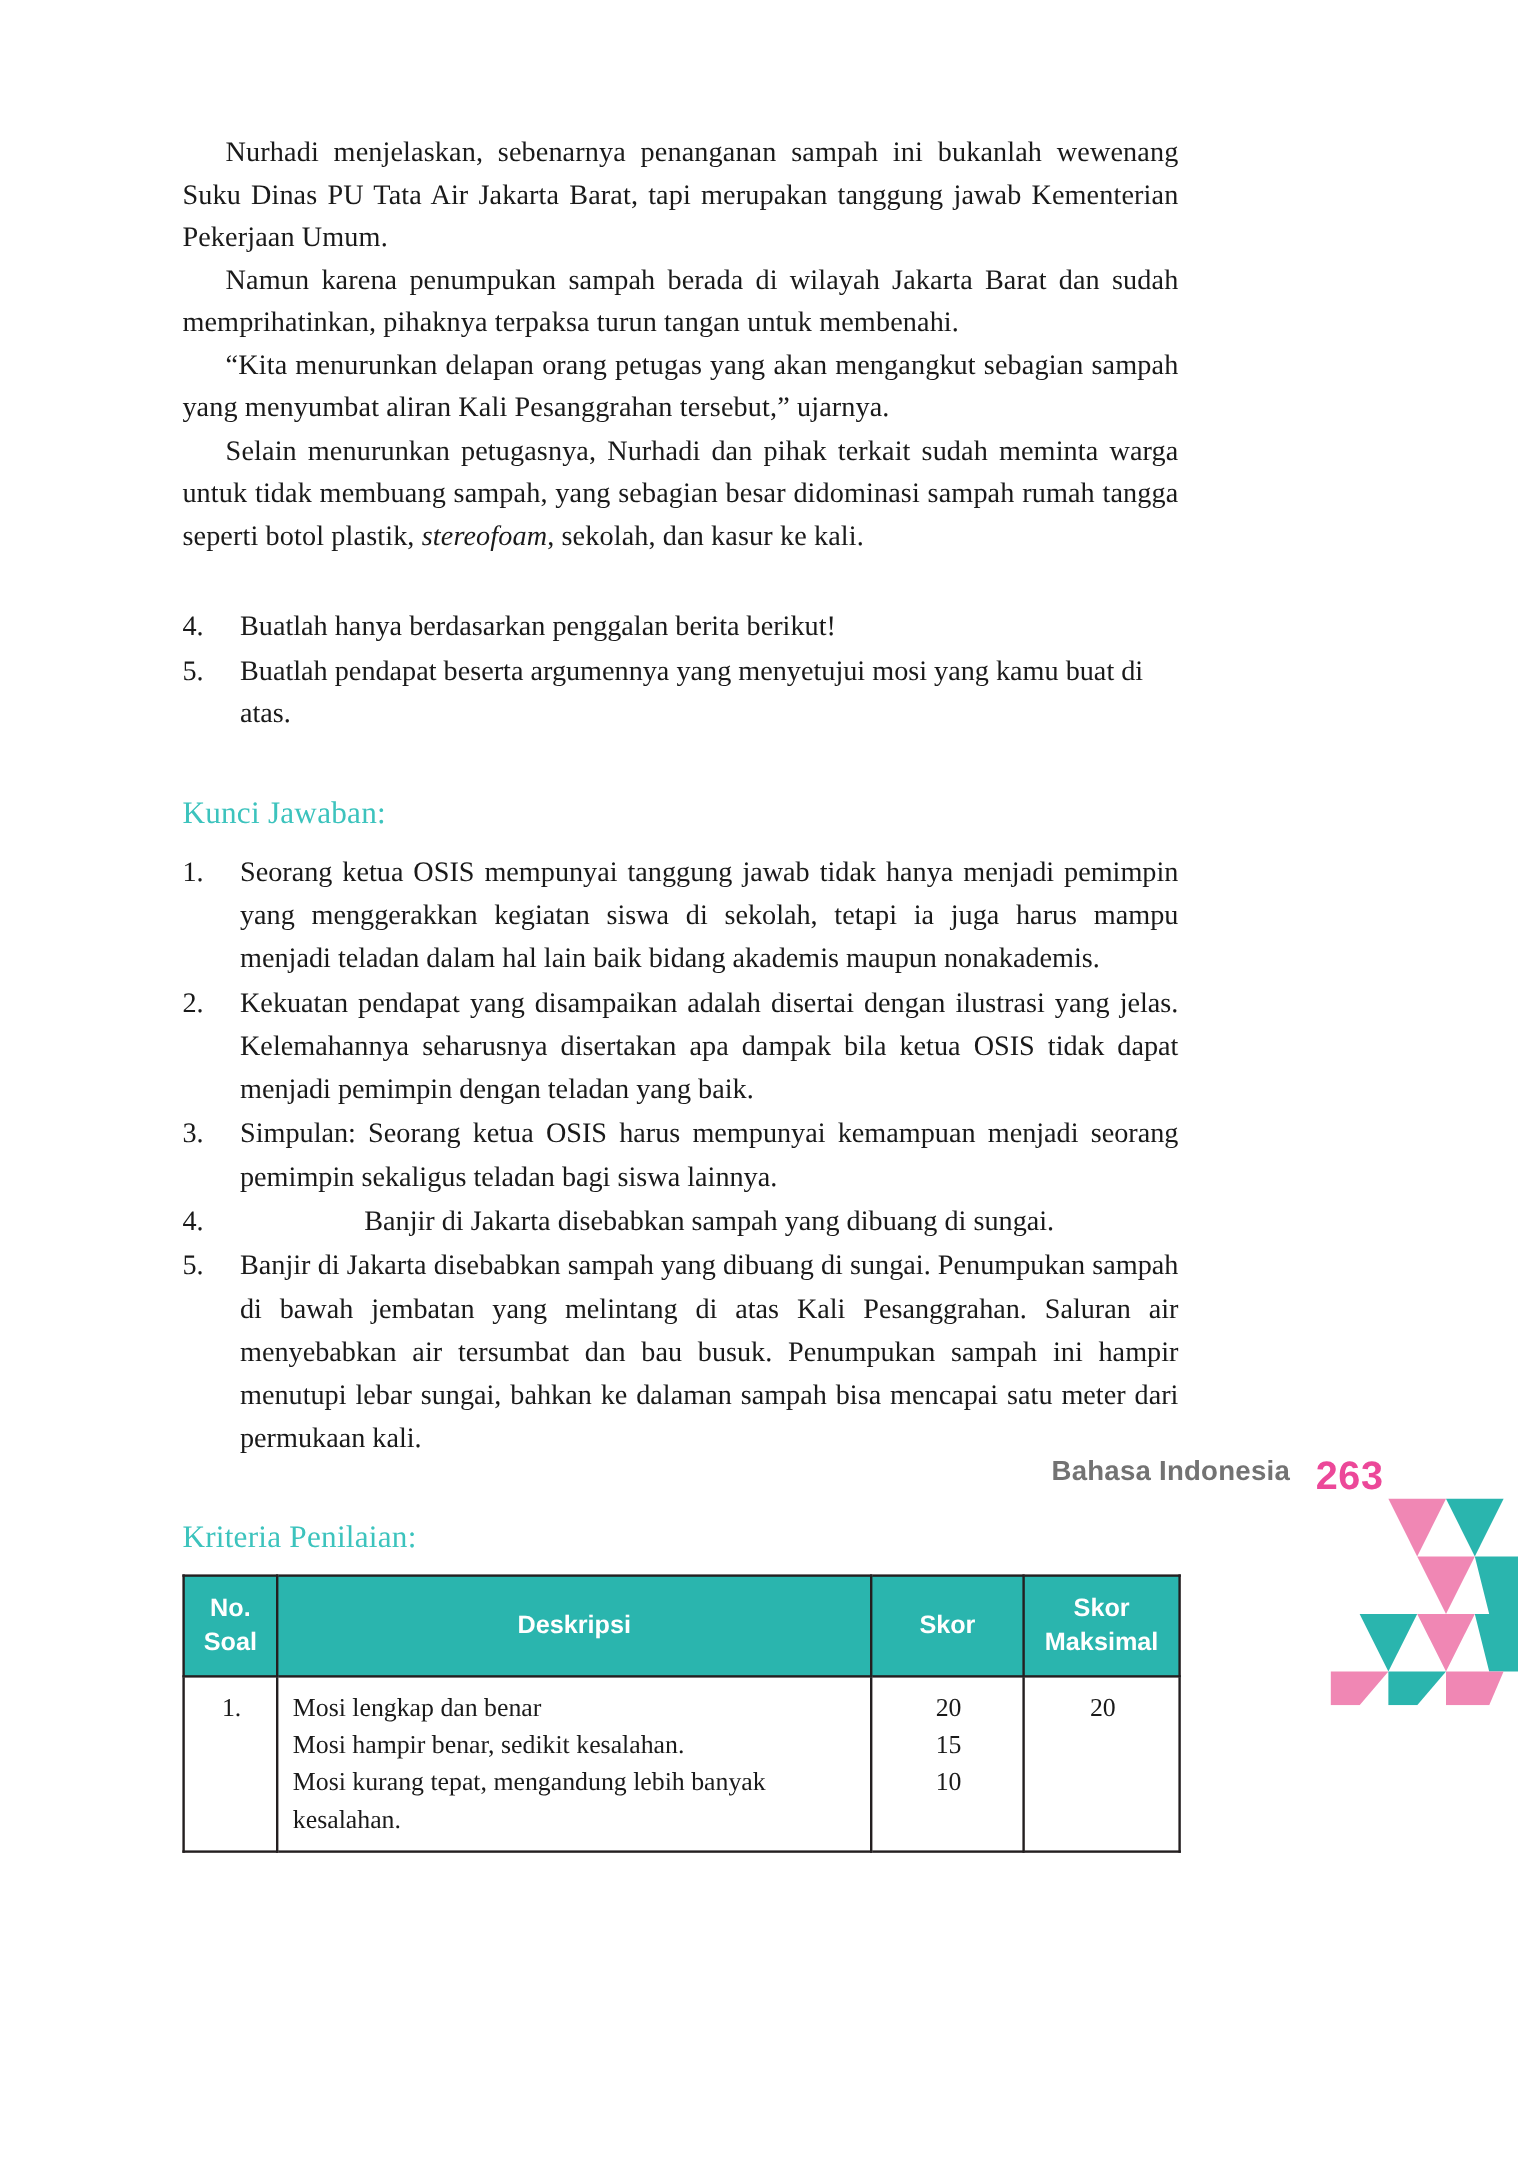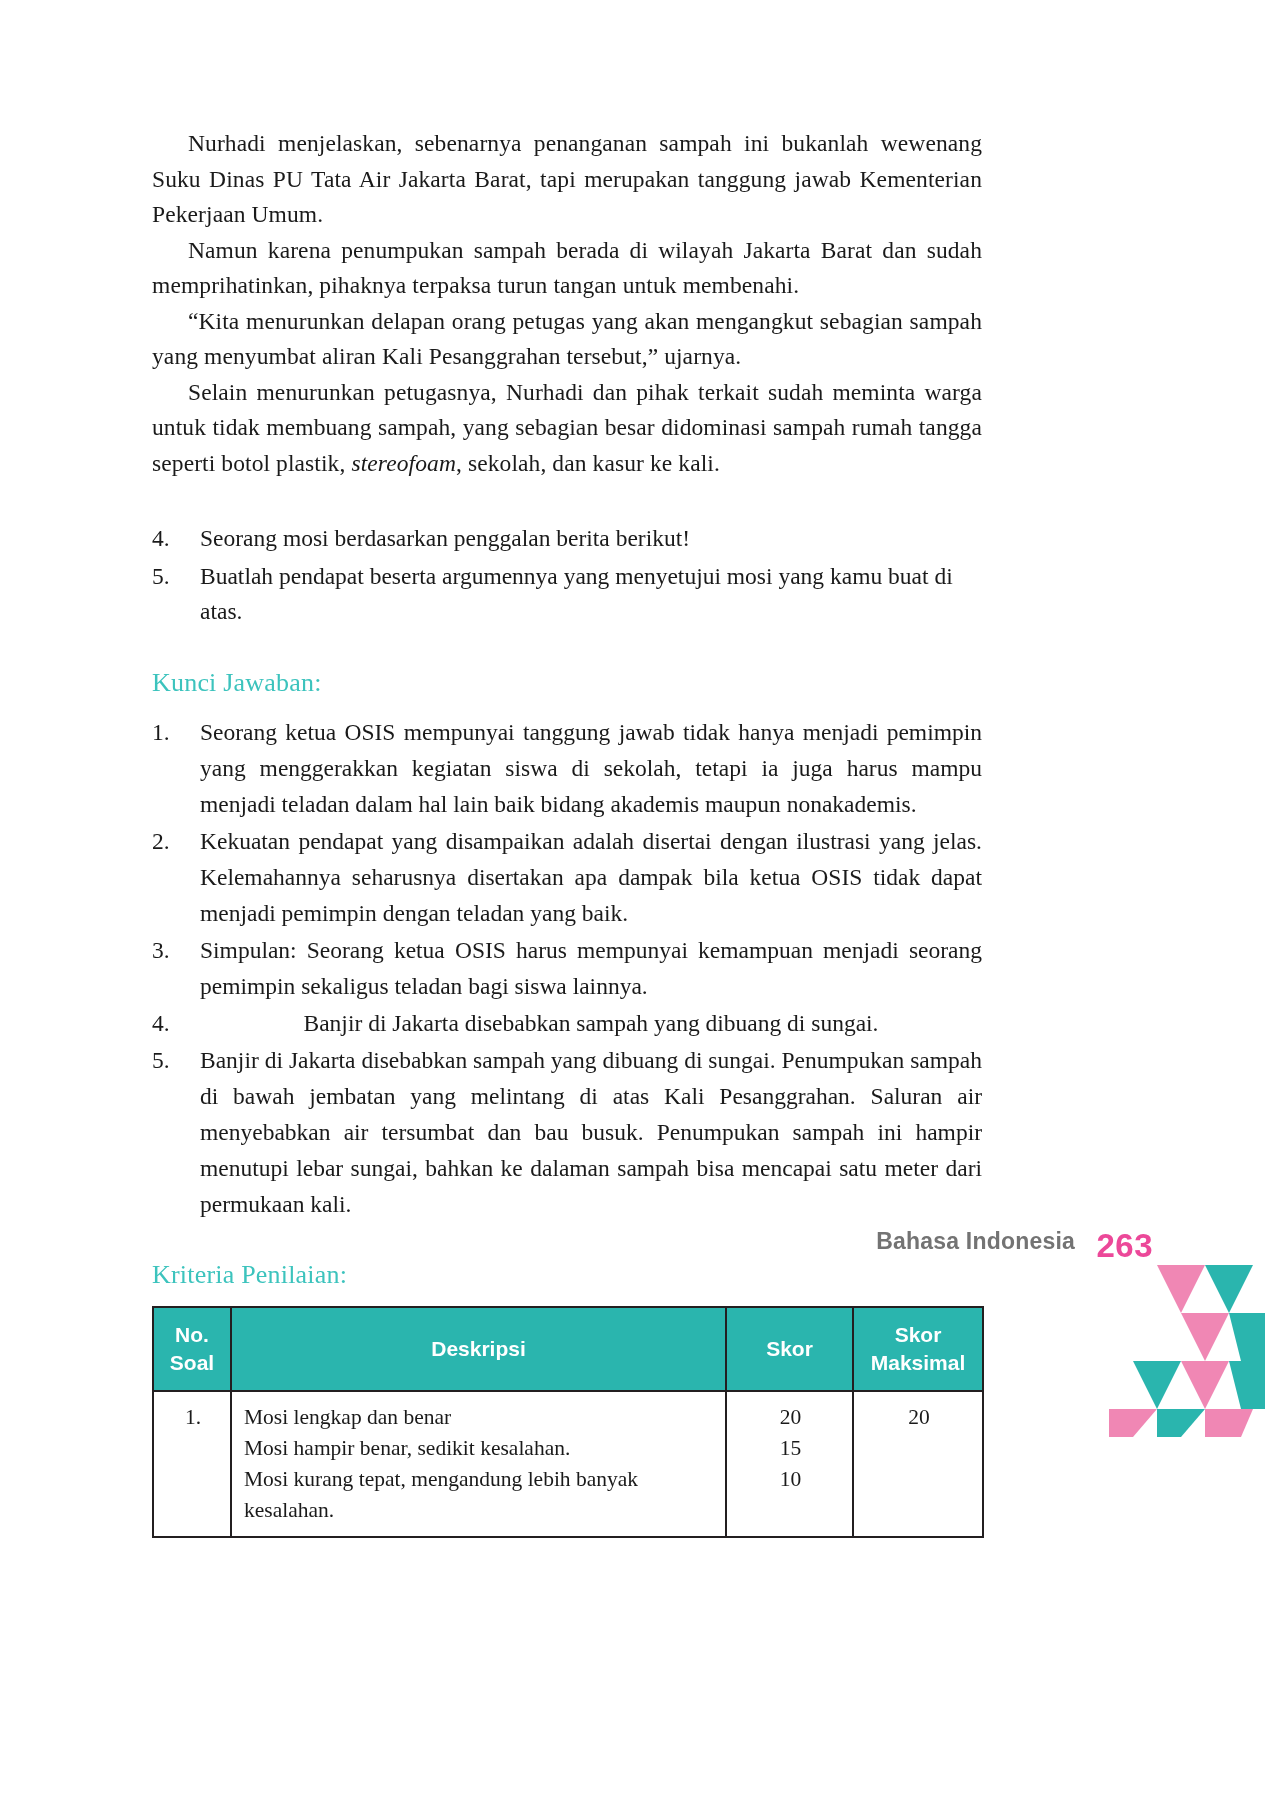--- a/index.html
+++ b/index.html
@@ -11,21 +11,21 @@
     height: 1800px;
     background: #ffffff;
     font-family: "Liberation Serif", serif;
     color: #1a1a1a;
     position: relative;
     overflow: hidden;
   }
 
   .page {
     position: absolute;
-    left: 0; top: 16px;
+    left: 0; top: 0;
     width: 1265px;
     height: 1421px;
     text-decoration: underline;
   }
 
   .content {
     position: absolute;
     left: 152px;
     top: 110px;
     width: 830px;
@@ -60,21 +60,21 @@
   .qtext {
     flex: 1 1 auto;
     text-align: left;
   }
 
   
   .section-head {
     font-size: 26px;
     line-height: 30px;
     color: #3cc3bd;
-    margin-top: 38px;
+    margin-top: 49px;
     margin-bottom: 16px;
     letter-spacing: 0.2px;
   }
 
   
   .alist { margin-top: 0; }
   .arow {
     display: flex;
     font-size: 23.5px;
     line-height: 36px;
@@ -169,21 +169,21 @@
   <div class="content">
 
     <p class="body-par">Nurhadi menjelaskan, sebenarnya penanganan sampah ini bukanlah wewenang Suku Dinas PU Tata Air Jakarta Barat, tapi merupakan tanggung jawab Kementerian Pekerjaan Umum.</p>
     <p class="body-par">Namun karena penumpukan sampah berada di wilayah Jakarta Barat dan sudah memprihatinkan, pihaknya terpaksa turun tangan untuk membenahi.</p>
     <p class="body-par">“Kita menurunkan delapan orang petugas yang akan mengangkut sebagian sampah yang menyumbat aliran Kali Pesanggrahan tersebut,” ujarnya.</p>
     <p class="body-par"><span>Selain menurunkan petugasnya, Nurhadi dan pihak terkait sudah meminta warga untuk tidak membuang sampah, yang sebagian besar didominasi sampah rumah tangga seperti botol plastik, </span><span class="italic">stereofoam</span><span>, sekolah, dan kasur ke kali.</span></p>
 
     <div class="qlist">
       <div class="qrow">
         <span class="qnum">4.</span>
-        <span class="qtext">Seorang mosi berdasarkan penggalan berita berikut!</span>
+        <span class="qtext">Buatlah hanya berdasarkan penggalan berita berikut!</span>
       </div>
       <div class="qrow">
         <span class="qnum">5.</span>
         <span class="qtext">Buatlah pendapat beserta argumennya yang menyetujui mosi yang kamu buat di atas.</span>
       </div>
     </div>
 
     <div class="section-head">Kunci Jawaban:</div>
 
     <div class="alist">

